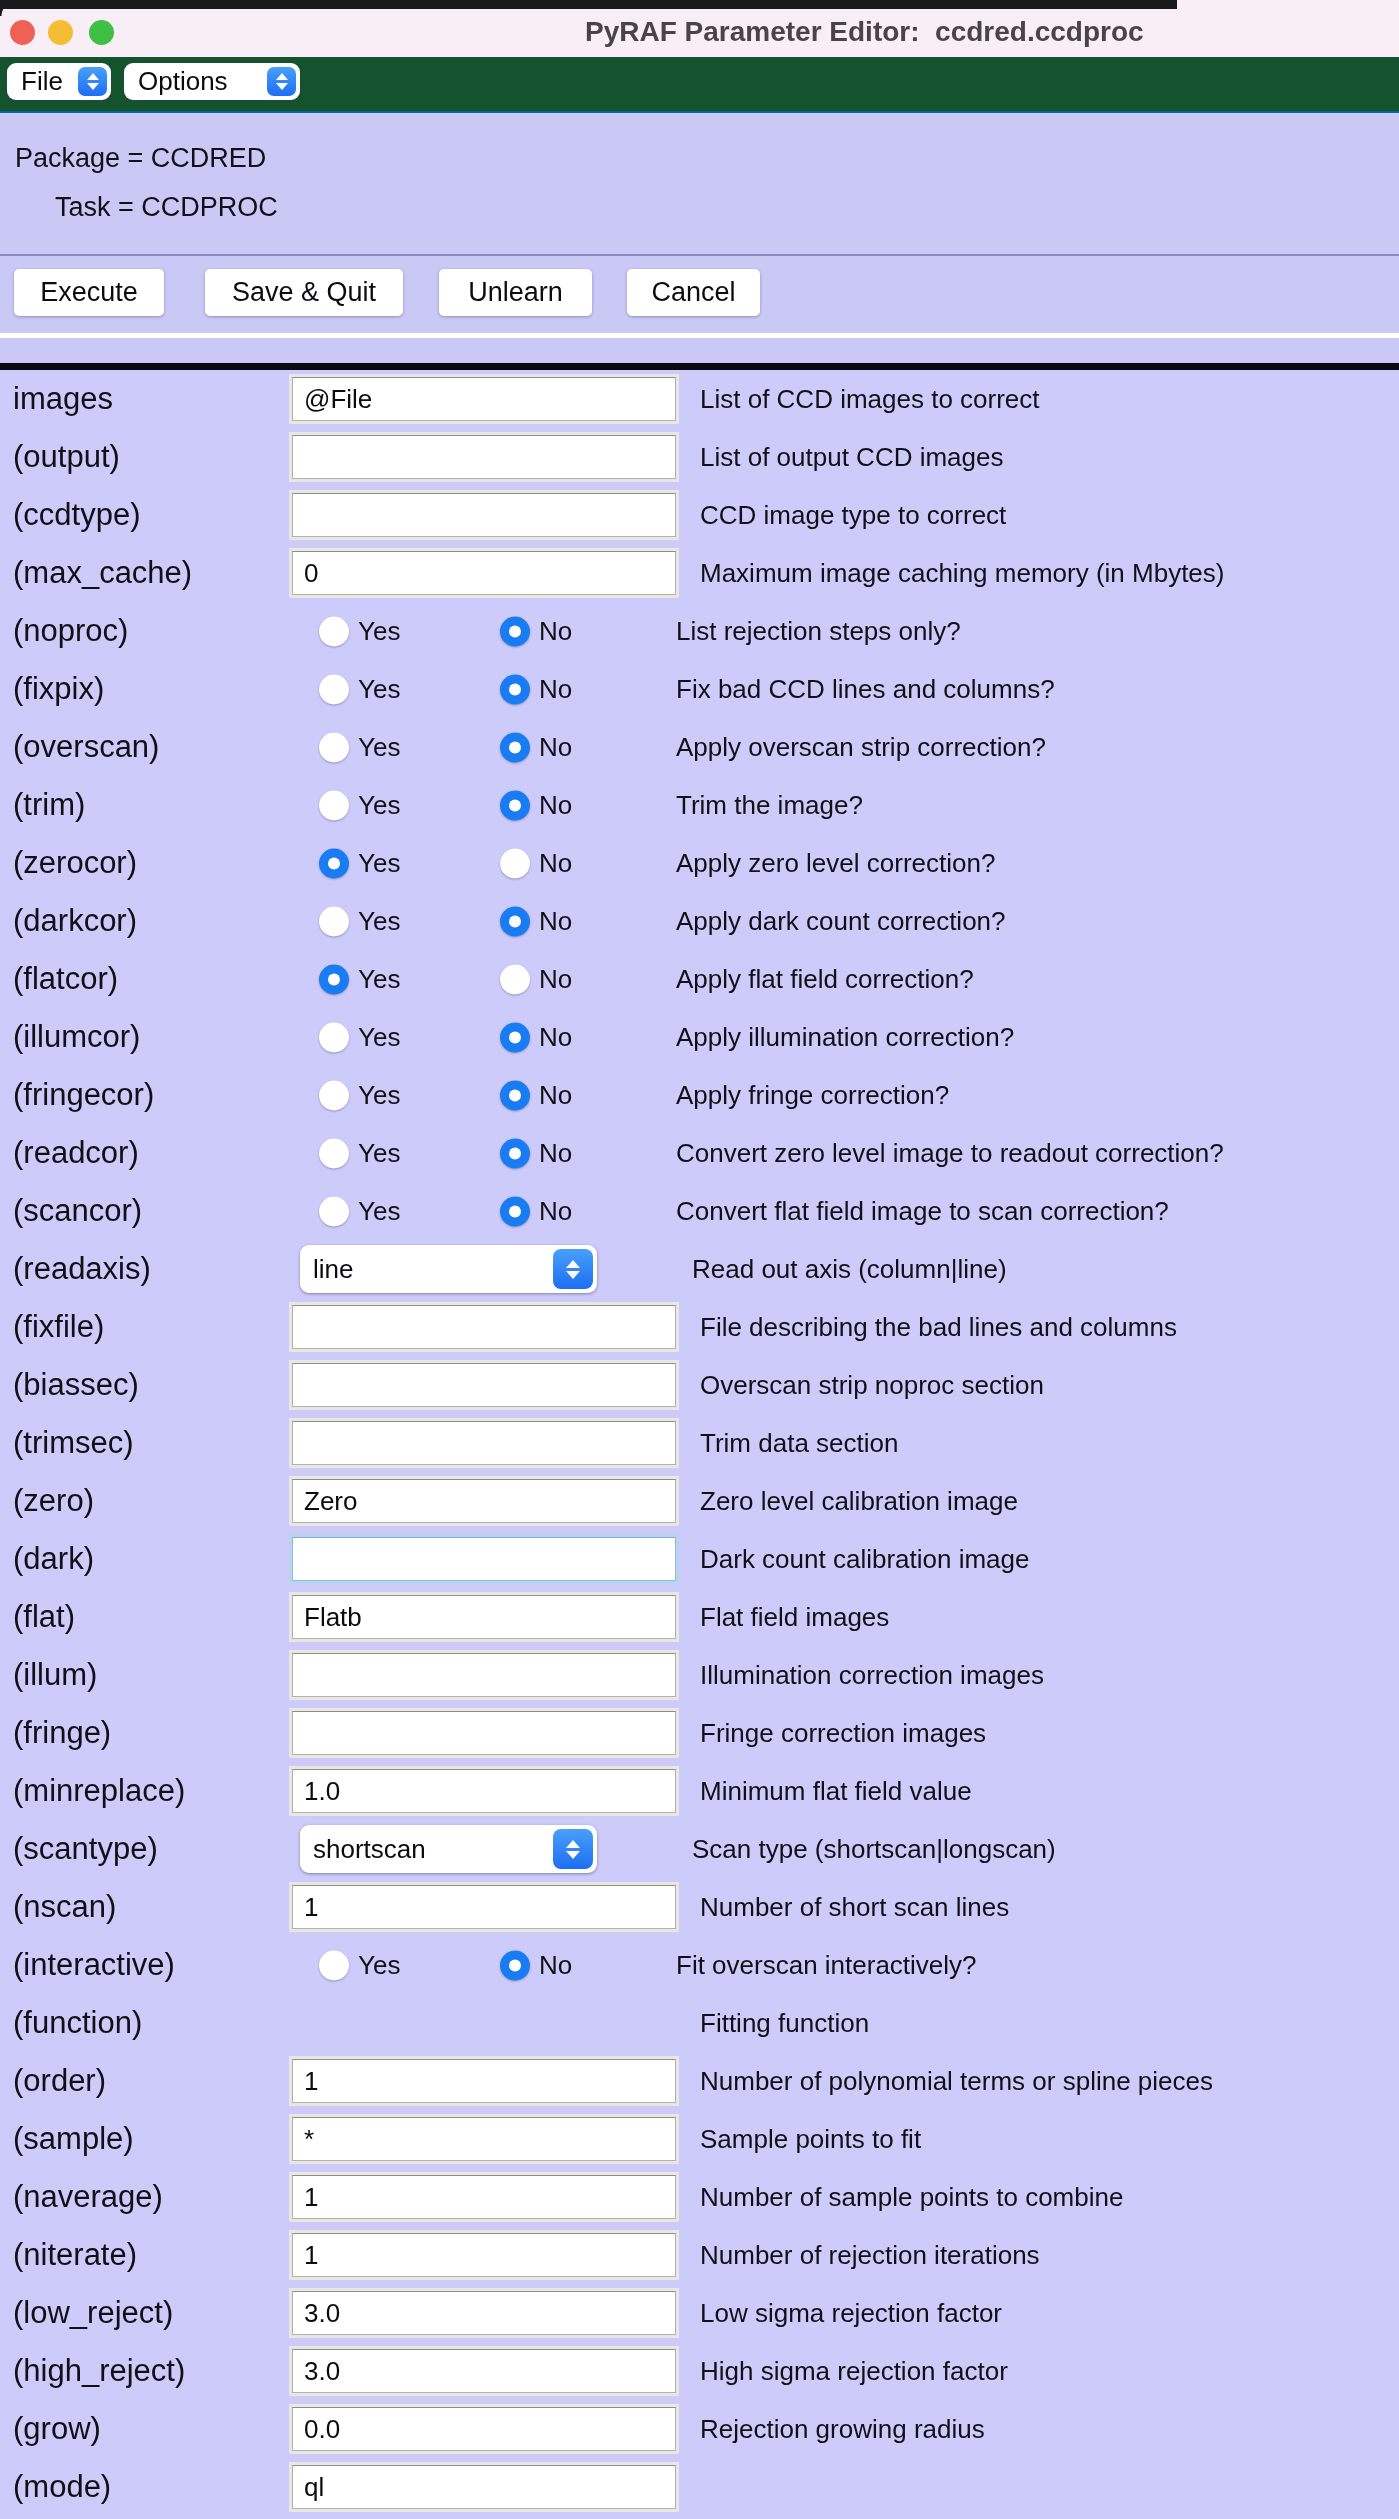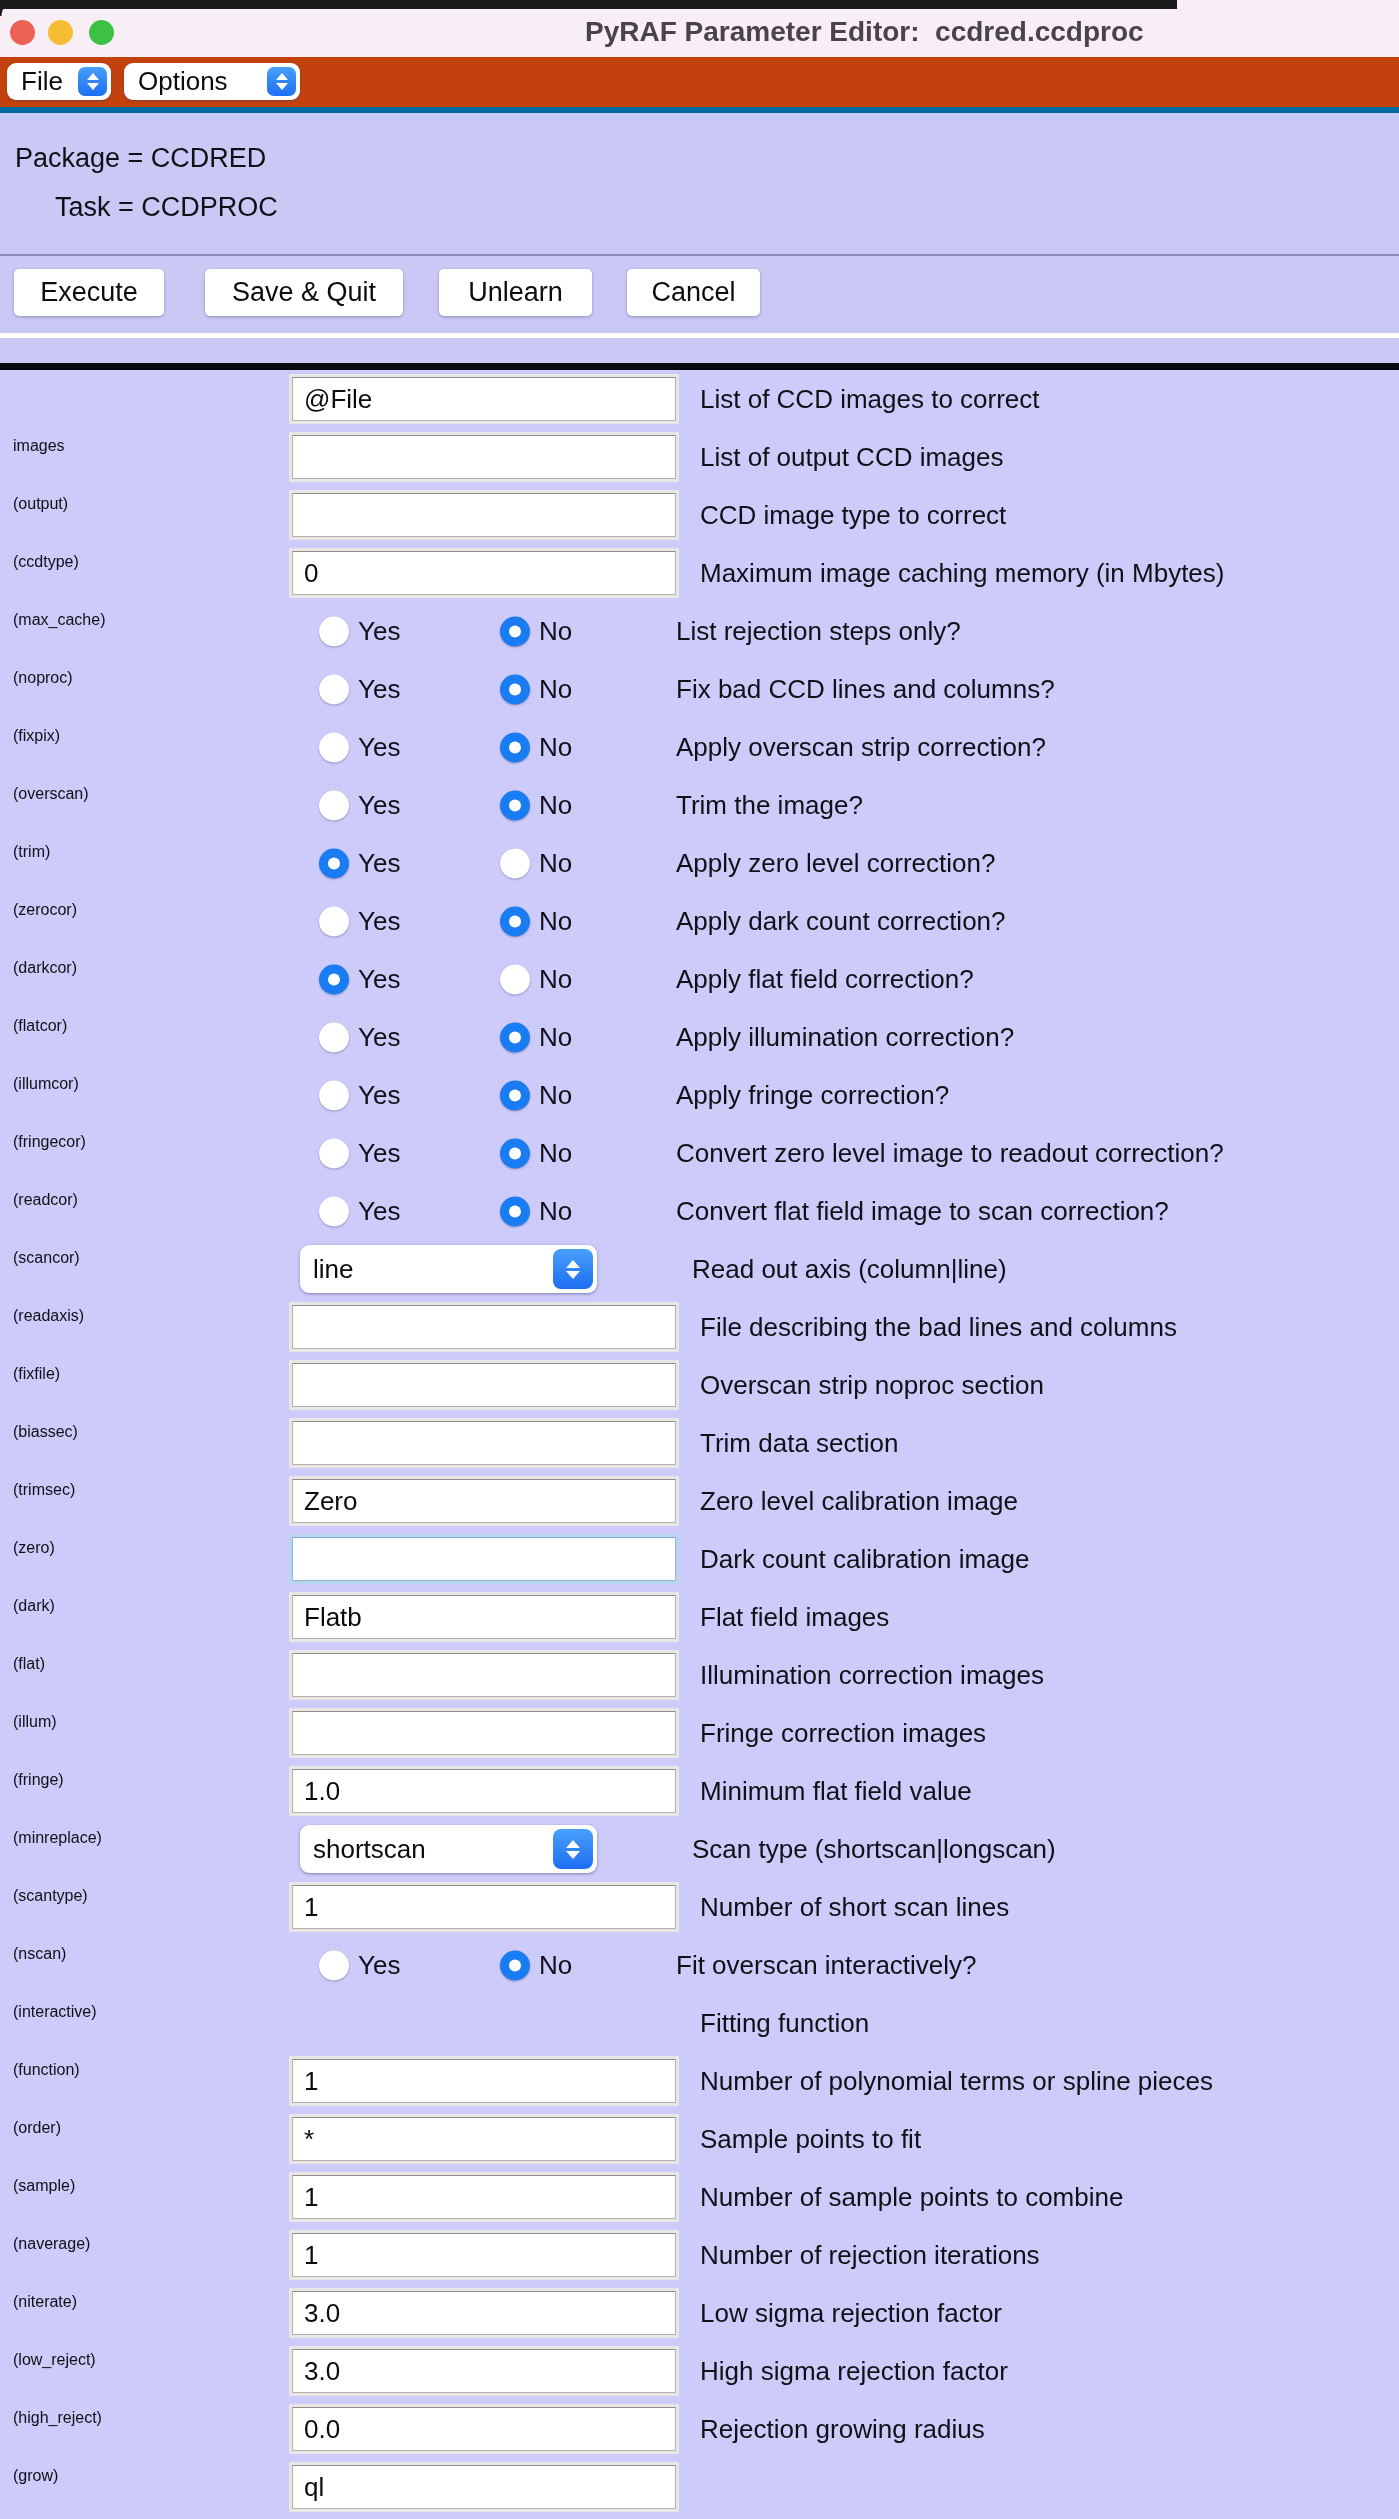--- a/index.html
+++ b/index.html
@@ -16,22 +16,22 @@
   .corner-mask { position:absolute; left:0; top:0; width:16px; height:16px; z-index:3;
     background:radial-gradient(circle at 16px 16px, rgba(0,0,0,0) 14px, #1a1a1c 15px); }
   .traffic { position:absolute; top:20px; width:25px; height:25px; border-radius:50%; z-index:2; }
   .light-red    { left:10px; background:#ee6156; }
   .light-yellow { left:48px; background:#f5bd33; }
   .light-green  { left:89px; background:#3dc043; }
   .win-title { position:absolute; top:16px; left:585px; font-size:28px; font-weight:bold;
     color:#49434b; white-space:pre; z-index:2; }
 
   
-  .menubar { position:absolute; left:0; top:57px; width:1399px; height:56px; background:#c2410c;
-    border-bottom:6px solid #0369a1; }
+  .menubar { position:absolute; left:0; top:57px; width:1399px; height:56px; background:#14532d;
+    border-bottom:2px solid #0369a1; }
   .popup-btn { position:absolute; top:6px; height:37px; background:#ffffff; border-radius:9px;
     box-shadow:0 1px 2px rgba(60,60,110,.45); display:flex; align-items:center;
     justify-content:space-between; padding-left:14px; padding-right:4px; font-size:26px; color:#0c0c10; }
   .popup-file { left:7px; width:104px; }
   .popup-options { left:124px; width:176px; }
   .blue-square { width:29px; height:29px; border-radius:7px;
     background:linear-gradient(#48a0fa,#1d6ef2); display:flex; flex-direction:column;
     align-items:center; justify-content:center; gap:3px; margin-left:10px; flex:none; }
   .chev { width:0; height:0; border-left:6px solid transparent; border-right:6px solid transparent; }
   .chev.up { border-bottom:7px solid #ffffff; }
@@ -54,21 +54,21 @@
   .btn-unlearn { left:439px; width:153px; }
   .btn-cancel  { left:627px; width:133px; }
   .white-line { position:absolute; left:0; top:333px; width:1399px; height:5px; background:#ffffff; }
   .mid-gap    { position:absolute; left:0; top:338px; width:1399px; height:25px; background:#cac8f5; }
   .black-line { position:absolute; left:0; top:363px; width:1399px; height:7px; background:#0a0a12; }
 
   
   .params { position:absolute; left:0; top:370px; width:1399px; height:2149px; background:#cccbfa; overflow:hidden; }
   .row { position:relative; height:58px; }
   .row > * { position:absolute; top:50%; transform:translateY(-50%); }
-  .pname { left:13px; font-size:16px; color:#101016; white-space:nowrap;margin-top:47px; }
+  .pname { left:13px; font-size:31px; color:#101016; white-space:nowrap; }
   .desc  { font-size:26px; color:#101016; white-space:nowrap; }
   .row.entry  .desc { left:700px; }
   .row.radio  .desc { left:676px; }
   .row.select .desc { left:692px; }
 
   
   .entry-box { left:289px; width:390px; height:50px; background:#e9e7e3; padding:3px; }
   .entry-inner { width:100%; height:100%; background:#ffffff;
     border:1px solid #b2b0ad; border-top-color:#908e8b;
     display:flex; align-items:center; padding-left:11px; }

